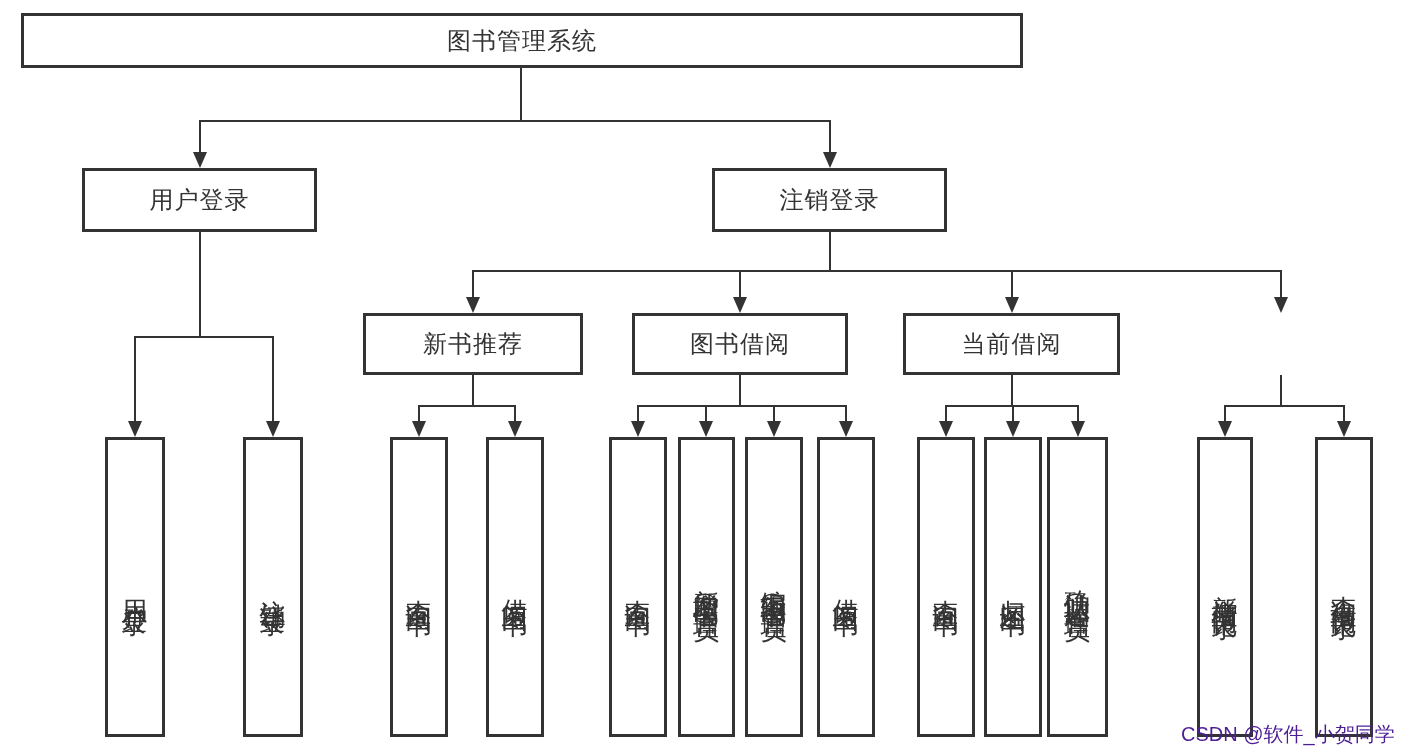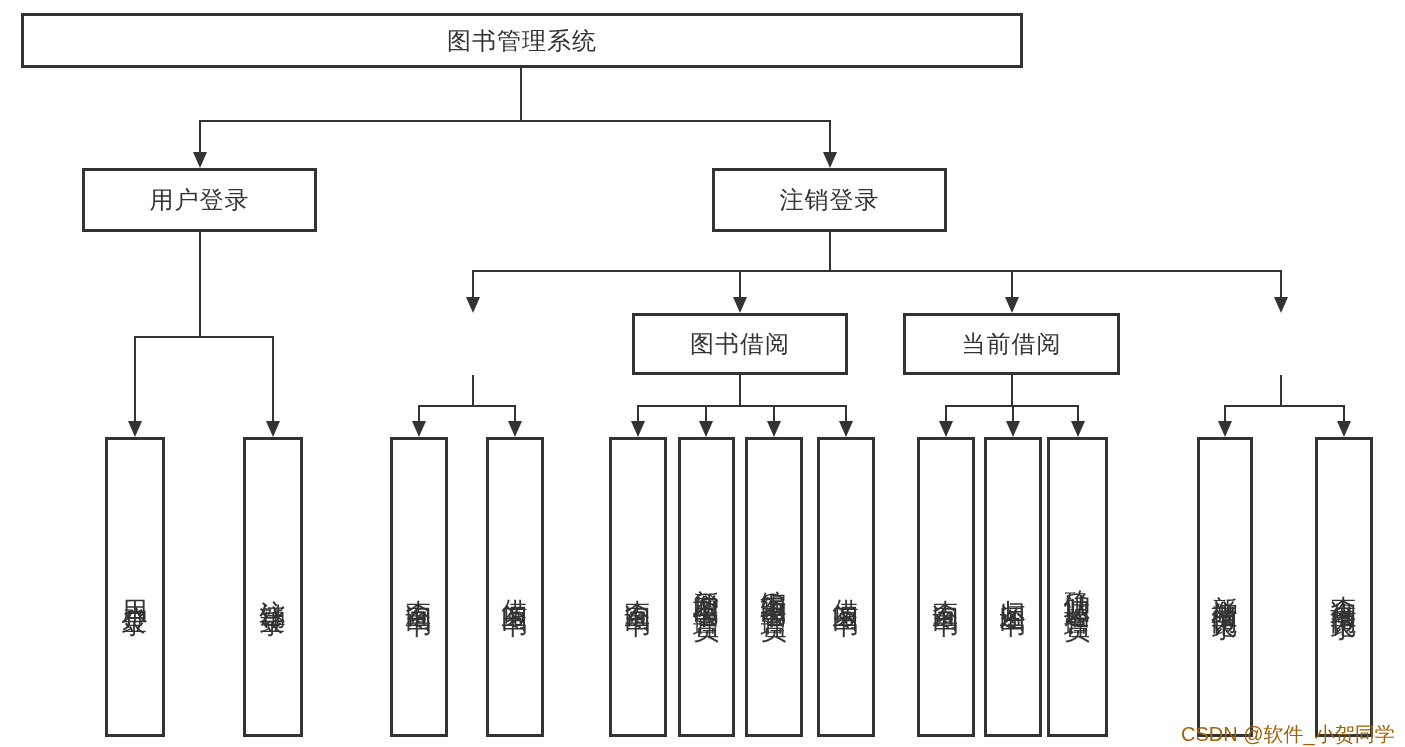--- a/index.html
+++ b/index.html
@@ -38,21 +38,21 @@
     width: 0; height: 0;
     border-left: 7px solid transparent;
     border-right: 7px solid transparent;
     border-top: 16px solid #333333;
   }
   .watermark {
     position: absolute;
     left: 1181px;
     top: 721px;
     font-size: 20px;
-    color: #a16207;
+    color: #4c1d95;
     white-space: nowrap;
     z-index: 5;
     text-align: center;
   }
 </style>
 </head>
 <body>
 
 <div class="canvas">
 
@@ -60,20 +60,23 @@
     <span>图书管理系统</span>
   </div>
 
   <div class="box hbox" style="left:82px; top:168px; width:235px; height:64px;">
     <span>用户登录</span>
   </div>
   <div class="box hbox" style="left:712px; top:168px; width:235px; height:64px;">
     <span>注销登录</span>
   </div>
 
+  <div class="box hbox" style="left:363px; top:313px; width:220px; height:62px;">
+    <span>新书推荐</span>
+  </div>
   <div class="box hbox" style="left:903px; top:313px; width:217px; height:62px;">
     <span>当前借阅</span>
   </div>
   <div class="box hbox" style="left:632px; top:313px; width:216px; height:62px;">
     <span>图书借阅</span>
   </div>
 
   <div class="box vbox" style="left:105px; top:437px; width:60px; height:300px;">
     <span>用户登录</span>
   </div>

